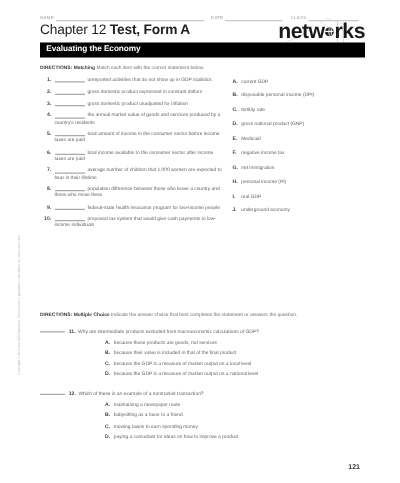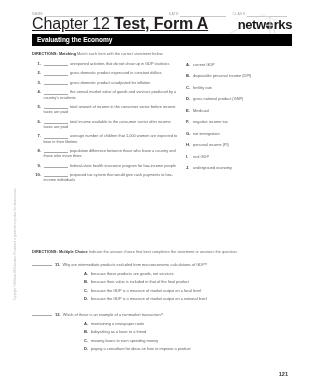--- a/index.html
+++ b/index.html
@@ -55,36 +55,35 @@
 
   
   .titlerow {
     position: absolute;
     top: 17px;
     left: 32px;
     right: 6px;
     height: 16px;
   }
   .doctitle {
-    font-size: 16px;
+    font-size: 11px;
     font-weight: 400;
     color: #231f20;
     letter-spacing: -0.15px;
     line-height: 14px;
     white-space: nowrap;
-    text-decoration: underline;
   }
   .doctitle b { font-weight: 700; }
 
   
   .logo {
     position: absolute;
     right: 6px;
     top: 18px;
-    font-size: 13px;
+    font-size: 17px;
     font-weight: 700;
     letter-spacing: -0.4px;
     color: #1a1a1a;
     line-height: 13px;
     display: flex;
     align-items: center;
     white-space: nowrap;
   }
   .logo .globe {
     display: inline-block;

